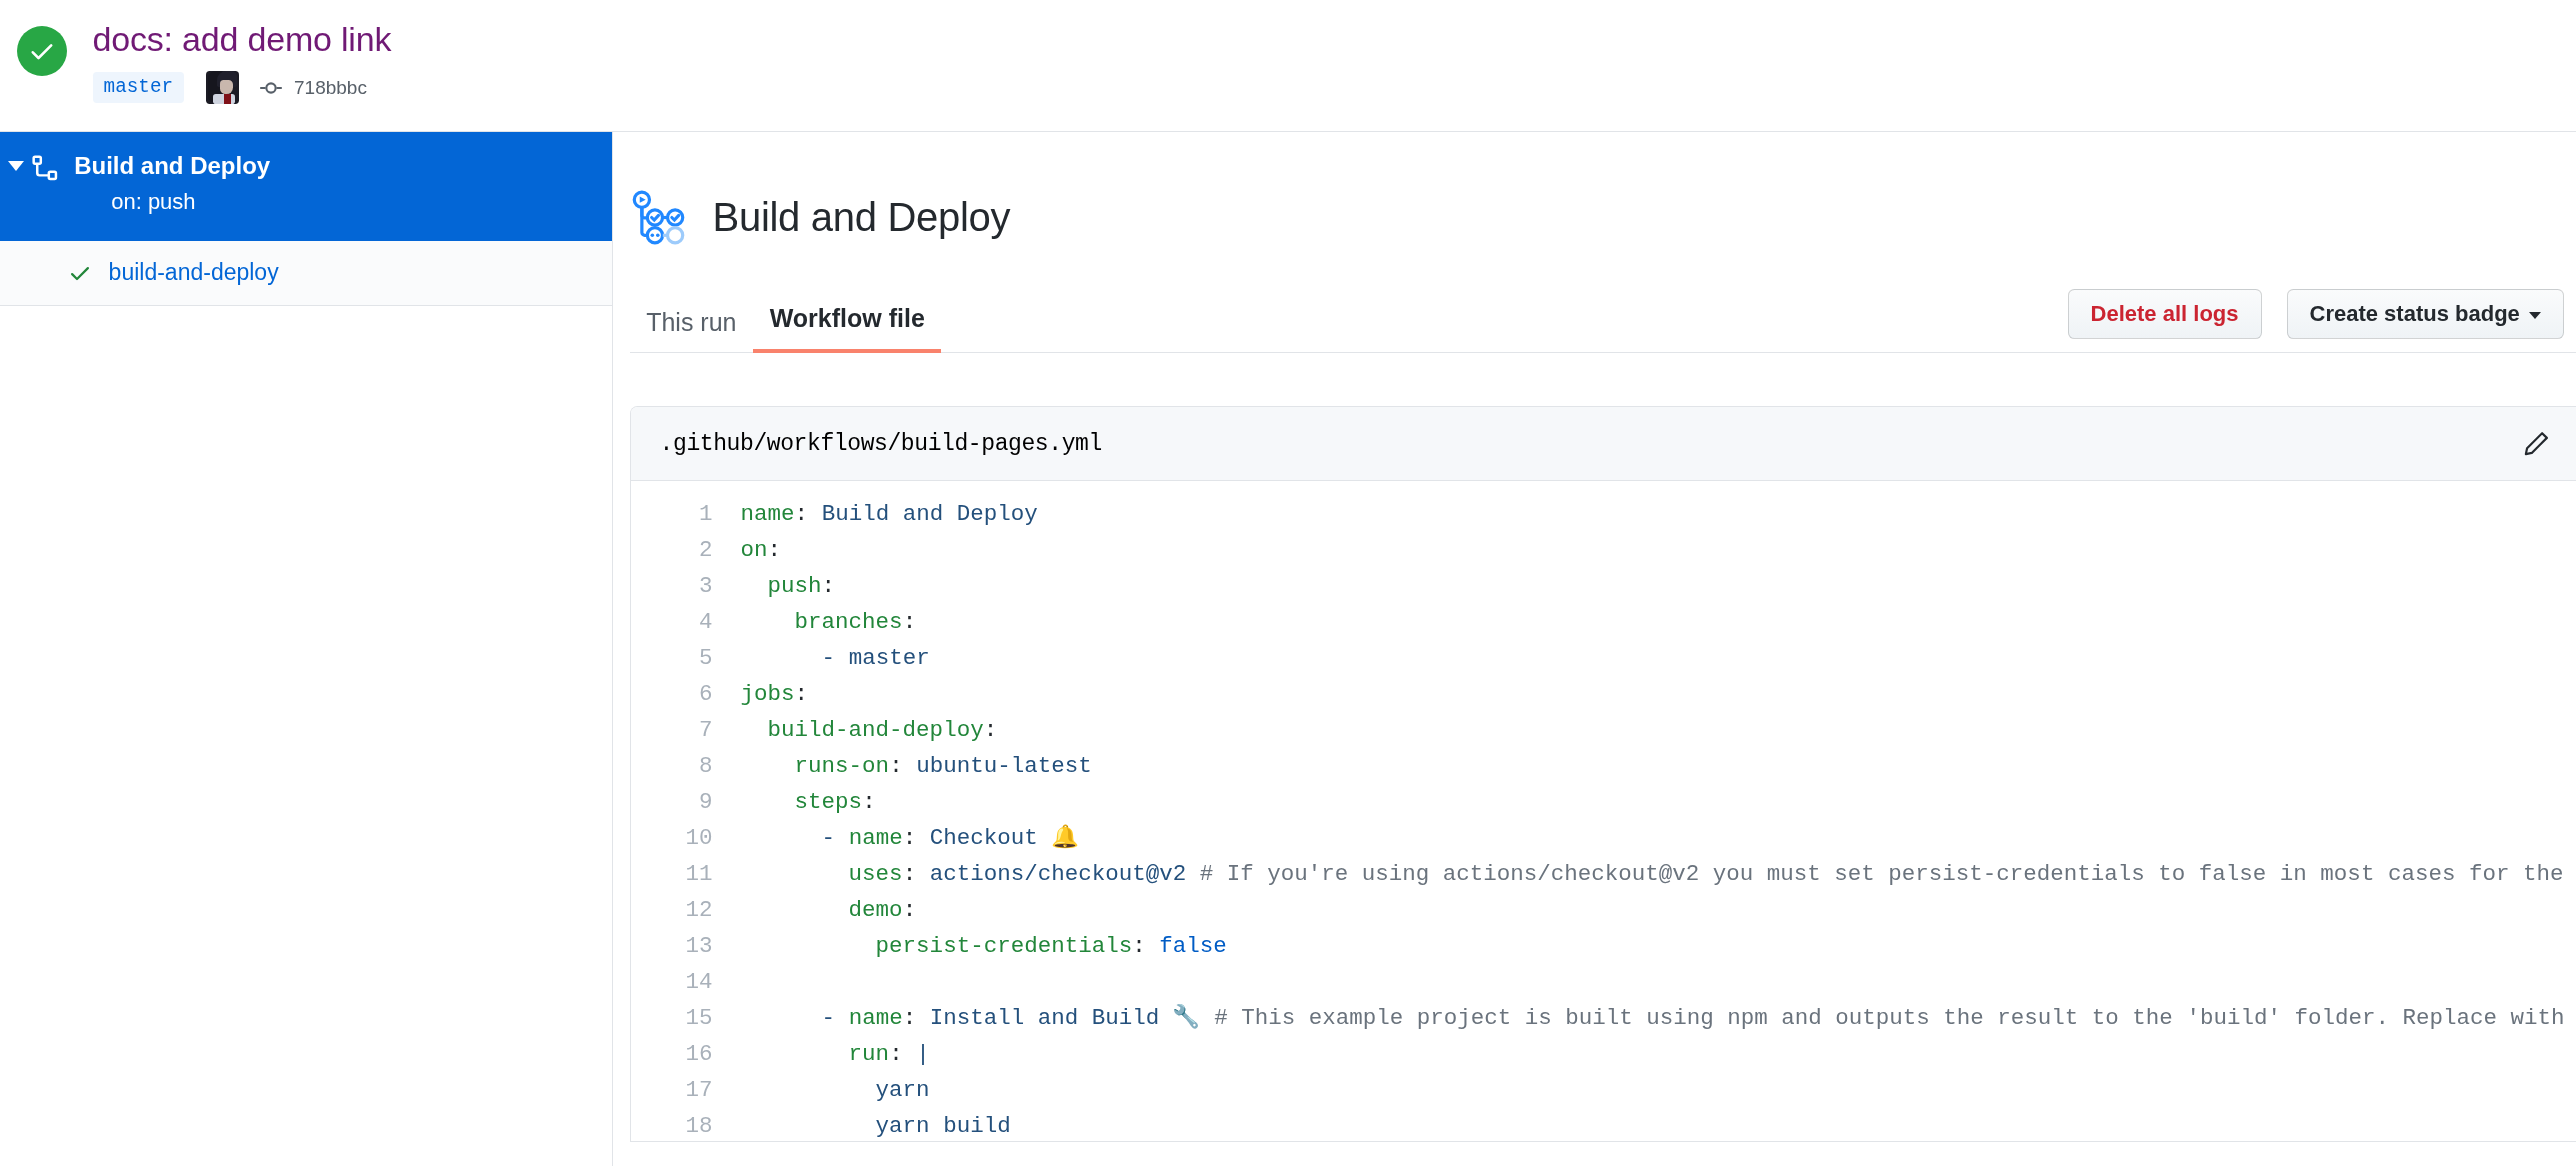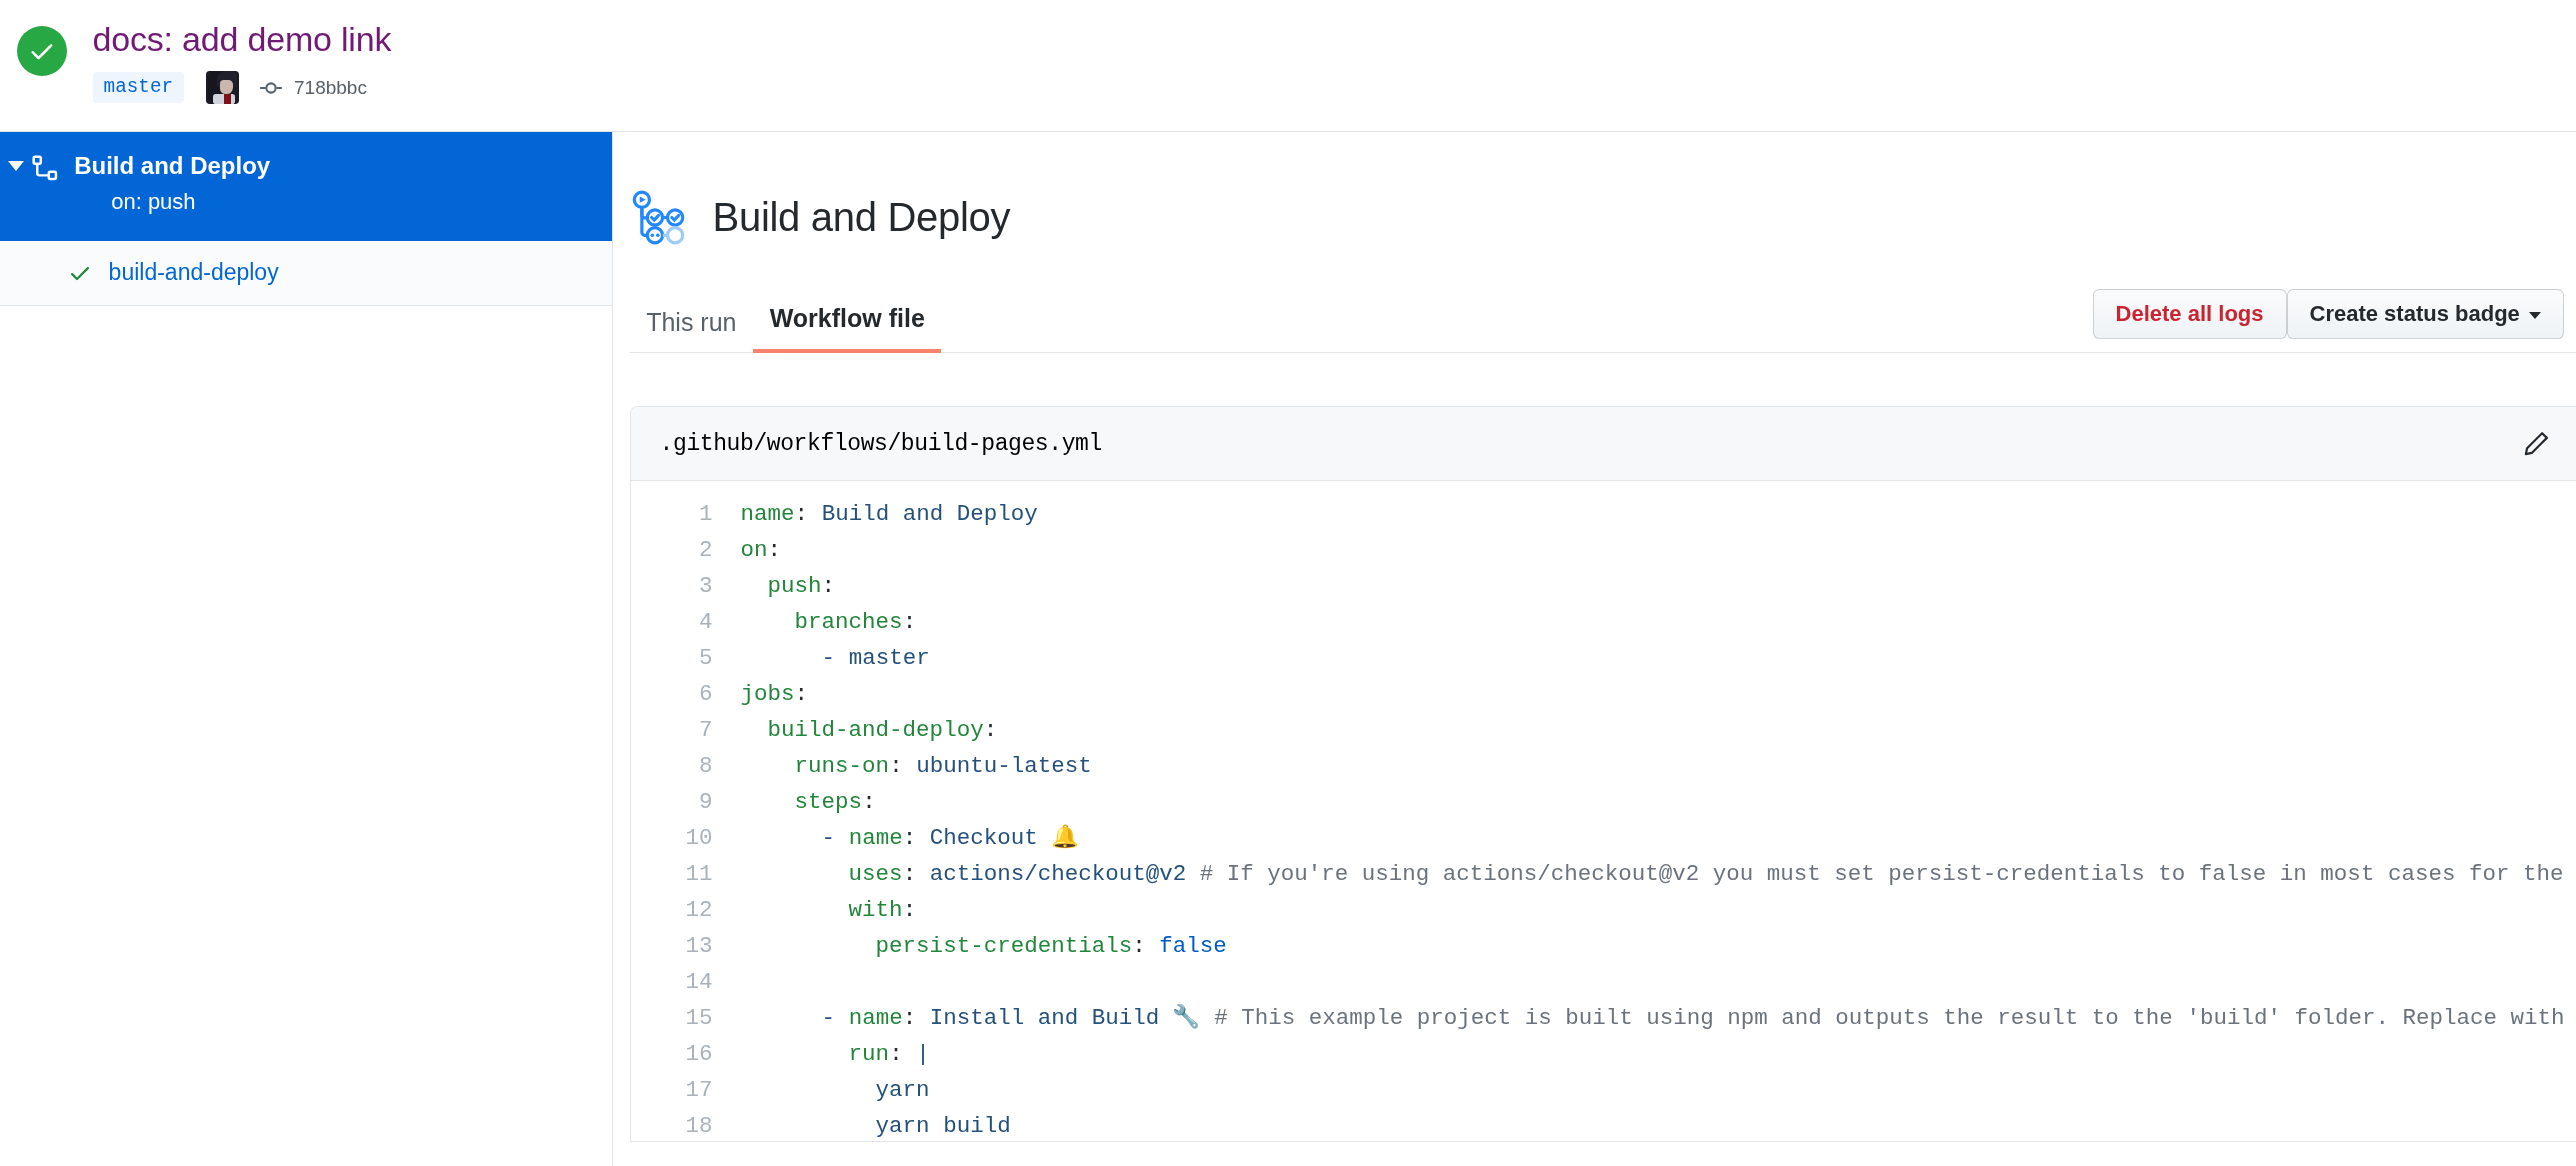--- a/index.html
+++ b/index.html
@@ -191,21 +191,21 @@
     position: relative;
     top: 0.9px;
   }
   .tab.active {
     color: #24292e;
     font-weight: 700;
     border-bottom: 4.6px solid #f9826c;
   }
   .tab-spacer { flex: 1 1 auto; }
   .tb-actions {
-    display: flex; gap: 0;
+    display: flex; gap: 25px;
     padding-bottom: 13px;
   }
   .btn {
     border: 0.9px solid rgba(27,31,35,0.18);
     border-radius: 6.4px;
     background: linear-gradient(#fafbfc, #eff3f6);
     font-size: 22px;
     font-weight: 700;
     padding: 12px 22px;
     color: #24292e;
@@ -416,21 +416,21 @@
           <div class="codeline">
             <span class="ln">10</span>
             <span class="code"><span class="v">      - </span><span class="k">name</span><span class="p">: </span><span class="v">Checkout 🔔</span></span>
           </div>
           <div class="codeline">
             <span class="ln">11</span>
             <span class="code"><span class="k">        uses</span><span class="p">: </span><span class="v">actions/checkout@v2 </span><span class="c"># If you're using actions/checkout@v2 you must set persist-credentials to false in most cases for the deployment to work correctly.</span></span>
           </div>
           <div class="codeline">
             <span class="ln">12</span>
-            <span class="code"><span class="k">        with</span><span class="p">:</span></span>
+            <span class="code"><span class="k">        demo</span><span class="p">:</span></span>
           </div>
           <div class="codeline">
             <span class="ln">13</span>
             <span class="code"><span class="k">          persist-credentials</span><span class="p">: </span><span class="b">false</span></span>
           </div>
           <div class="codeline">
             <span class="ln">14</span>
             <span class="code"><span class="p"></span></span>
           </div>
           <div class="codeline">

